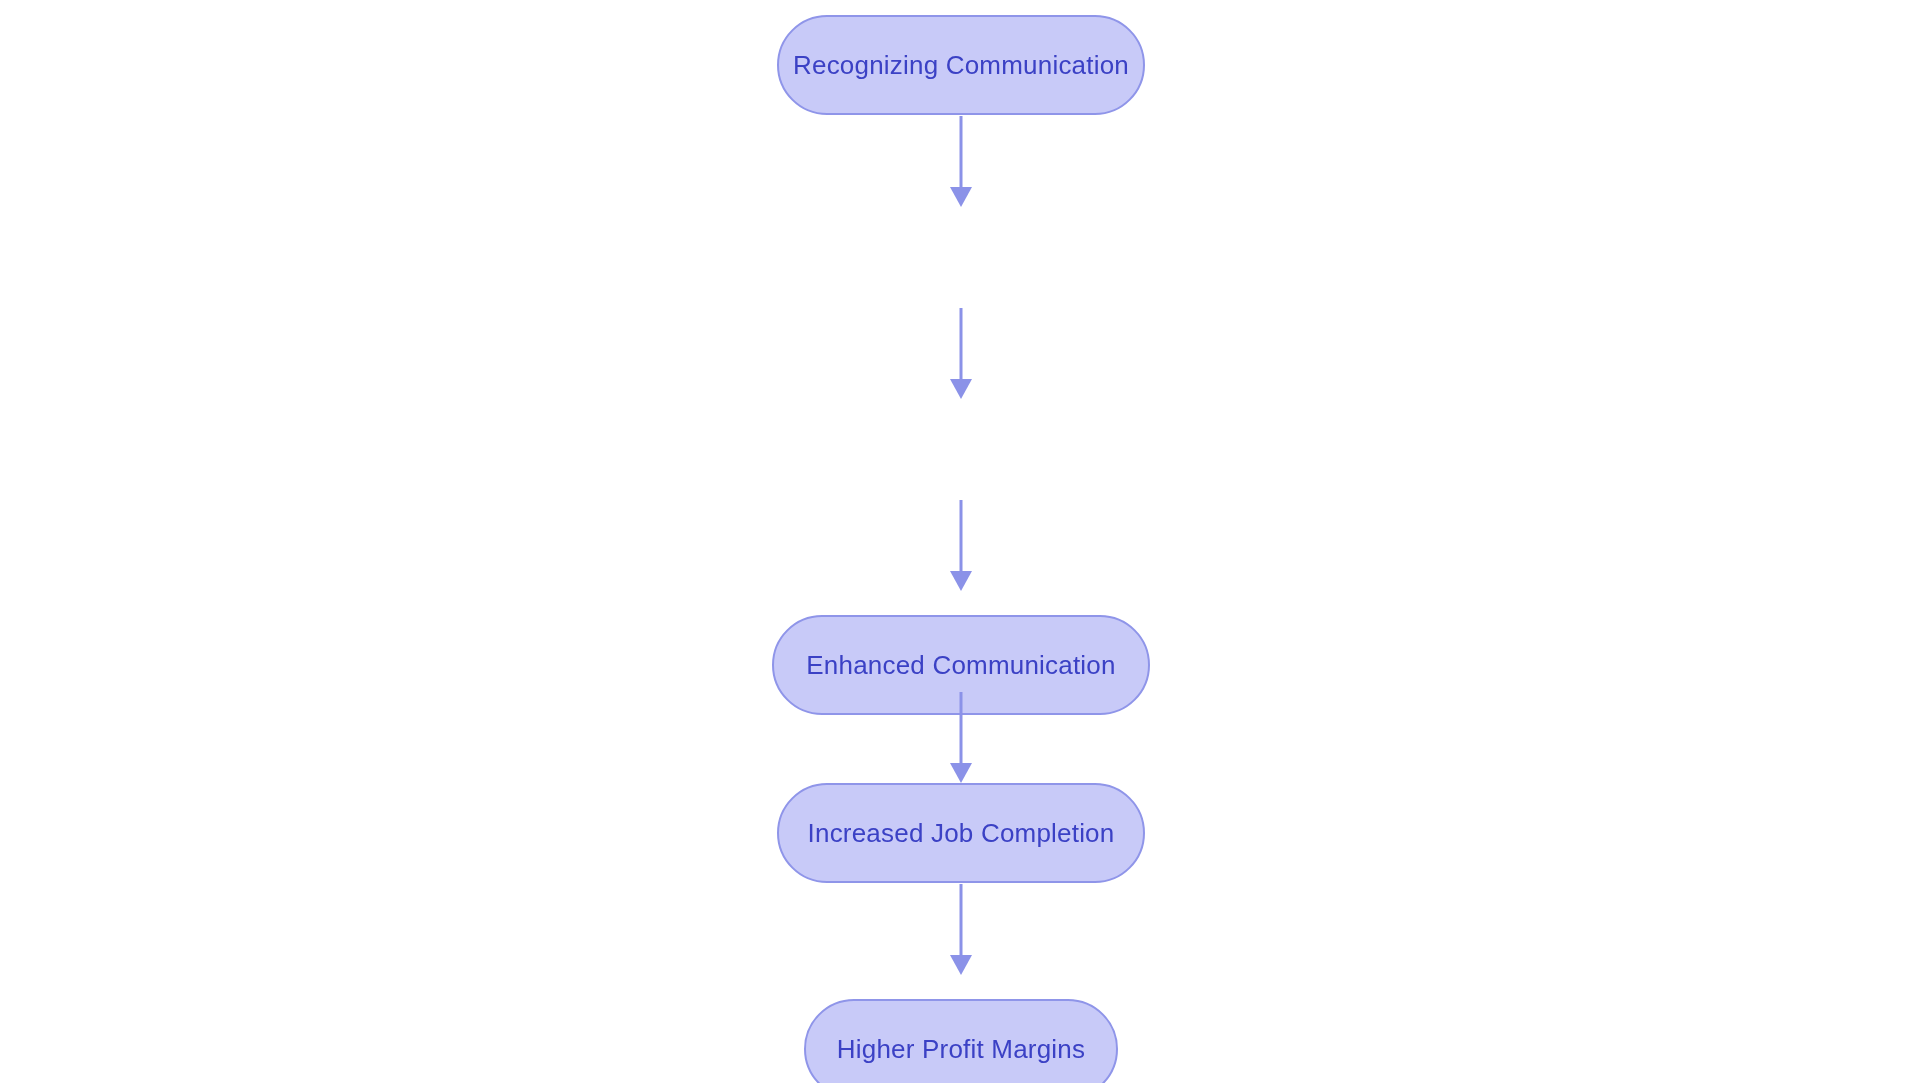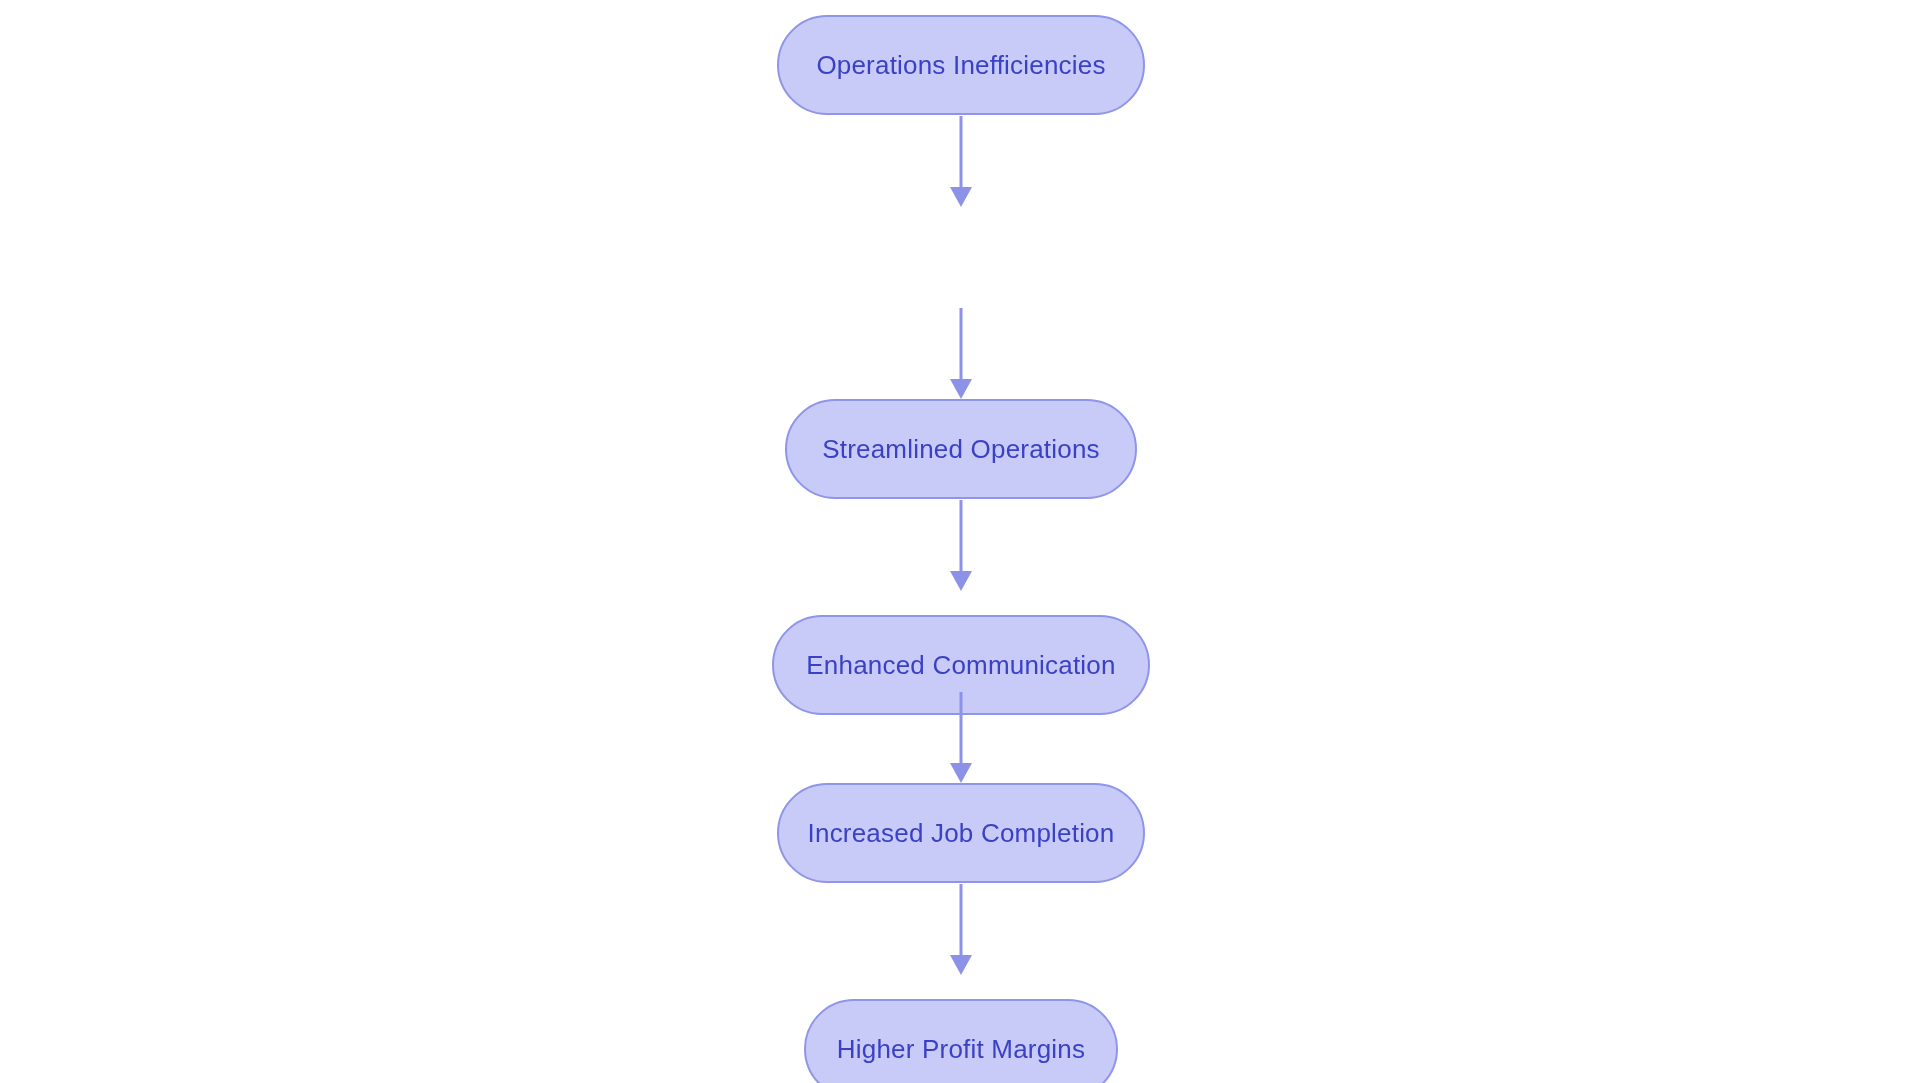--- a/index.html
+++ b/index.html
@@ -68,37 +68,34 @@
     border-right: 11px solid transparent;
     border-top: 20px solid var(--arrow, #8b92e8);
   }
 </style>
 </head>
 <body>
 
 <div class="canvas">
 
   <div class="node n1">
-    <span>Operations Inefficiencies</span>
+    <span>Recognizing Communication</span>
   </div>
 
   <div class="edge e1">
     <div class="shaft"></div>
     <div class="head"></div>
   </div>
 
 
   <div class="edge e2">
     <div class="shaft"></div>
     <div class="head"></div>
   </div>
 
-  <div class="node n3">
-    <span>Streamlined Operations</span>
-  </div>
 
   <div class="edge e3">
     <div class="shaft"></div>
     <div class="head"></div>
   </div>
 
   <div class="node n4">
     <span>Enhanced Communication</span>
   </div>
 

